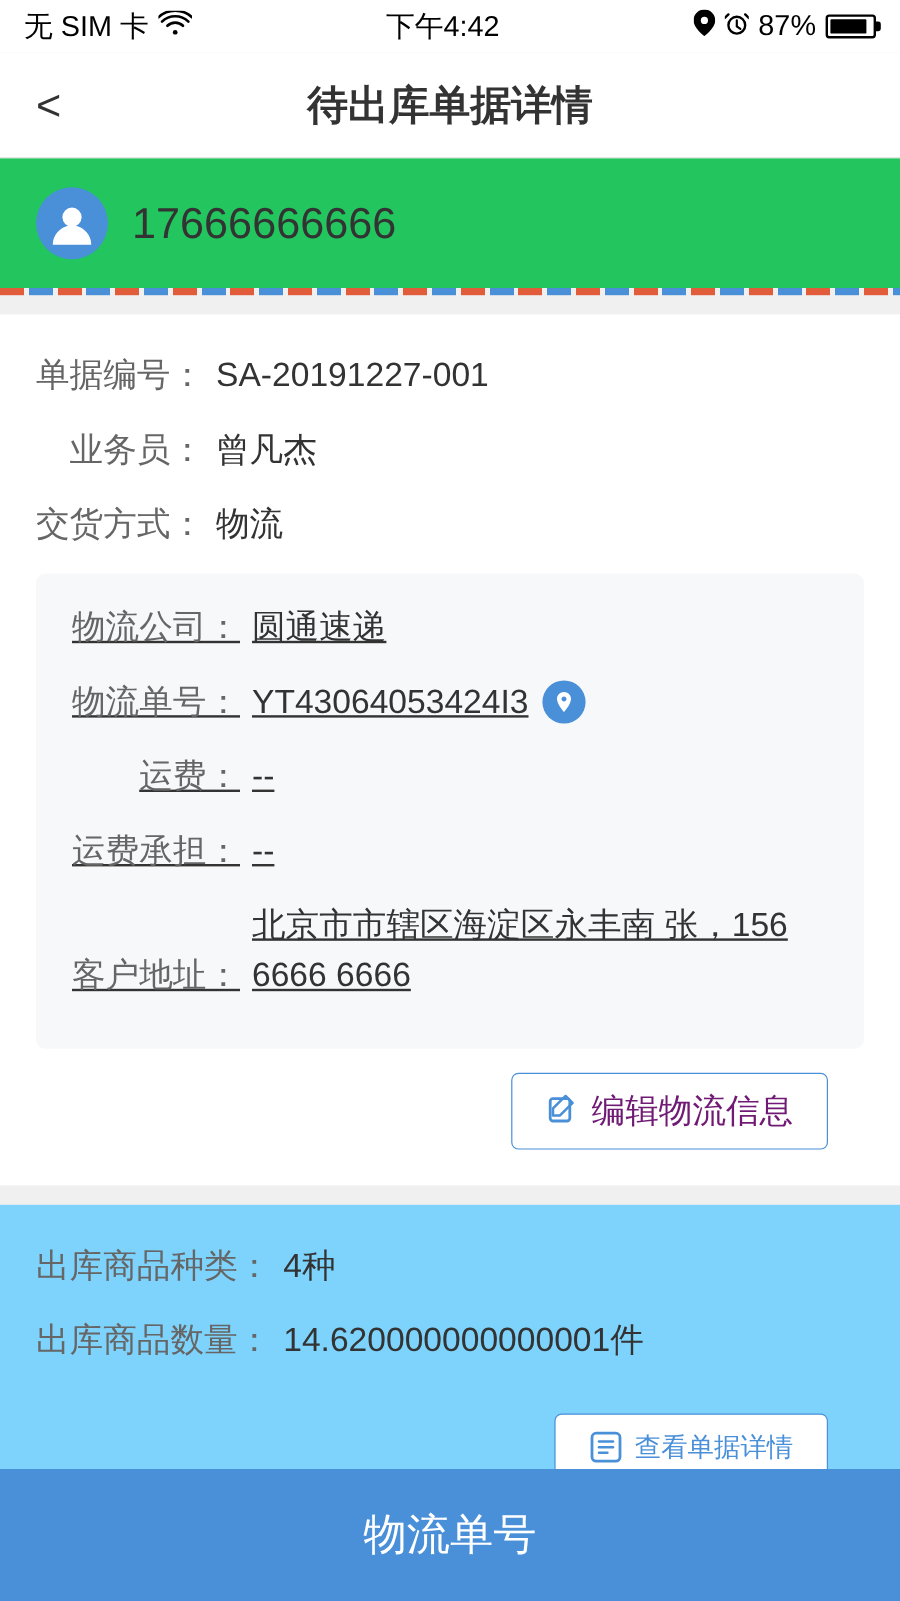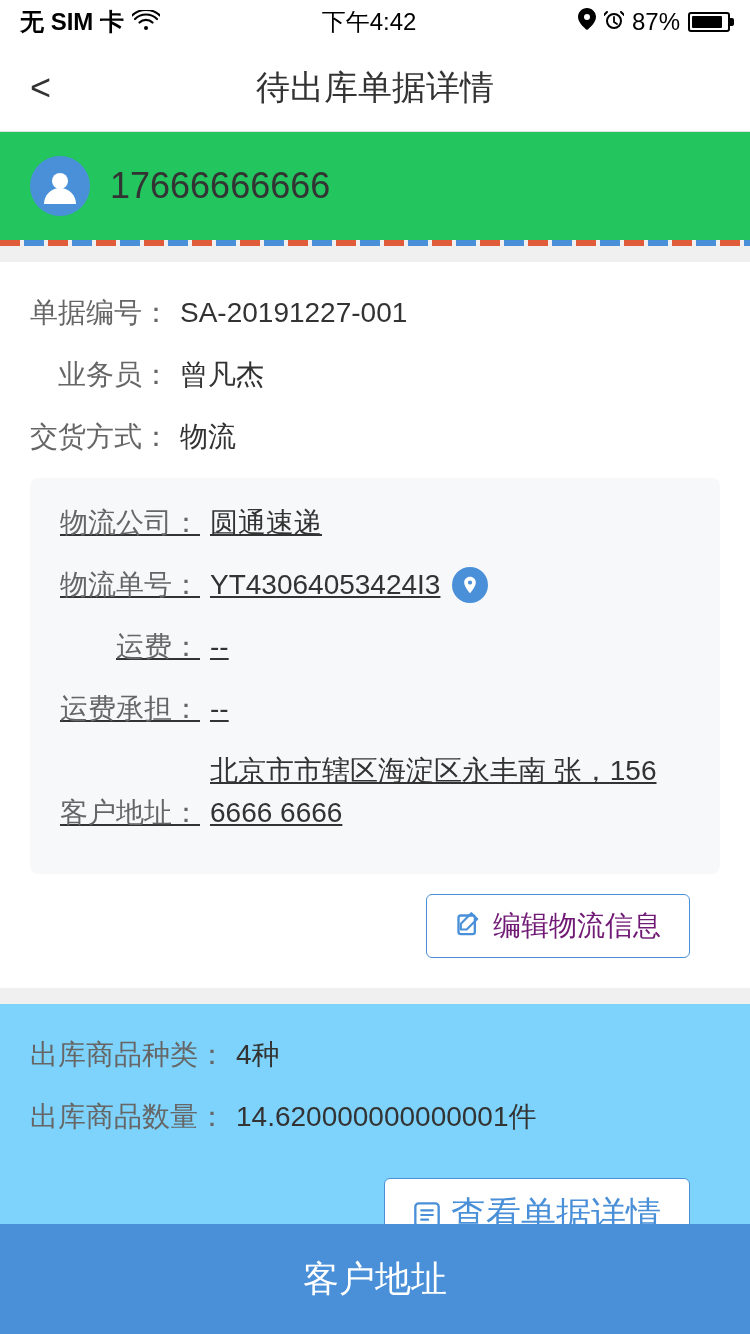--- a/index.html
+++ b/index.html
@@ -24,21 +24,20 @@
       justify-content: space-between;
       padding: 0 20px;
       font-size: 24px;
       color: #000;
     }
     .status-left {
       display: flex;
       align-items: center;
       gap: 8px;
       font-size: 24px;
-      font-weight: bold;
     }
     .status-center {
       font-size: 24px;
       font-weight: 400;
     }
     .status-right {
       display: flex;
       align-items: center;
       gap: 8px;
       font-size: 24px;
@@ -84,21 +83,21 @@
     }
     .nav-back {
       position: absolute;
       left: 30px;
       font-size: 36px;
       color: #333;
       cursor: pointer;
     }
     .nav-title {
       font-size: 34px;
-      font-weight: 400;
+      font-weight: 700;
       color: #333;
     }
 
     
     .content {
       background: #f0f0f0;
       padding-bottom: 120px;
     }
 
     
@@ -286,21 +285,21 @@
     .view-btn-row {
       display: flex;
       justify-content: flex-end;
       padding: 20px 30px 0 30px;
     }
     .view-btn {
       border: 1.5px solid #4a90d9;
       border-radius: 6px;
       padding: 12px 28px;
       color: #4a90d9;
-      font-size: 35px;
+      font-size: 22px;
       background: #fff;
       display: flex;
       align-items: center;
       gap: 10px;
       cursor: pointer;
     }
     .view-btn svg {
       width: 28px;
       height: 28px;
       fill: #4a90d9;
@@ -462,14 +461,14 @@
         </svg>
         <span>查看单据详情</span>
       </button>
     </div>
   </div>
 
   <div class="bottom-area"></div>
 </div>
 
 <div class="confirm-btn-container">
-  <span class="confirm-btn-text">客户地址</span>
+  <span class="confirm-btn-text">物流单号</span>
 </div>
 
 </body></html>

